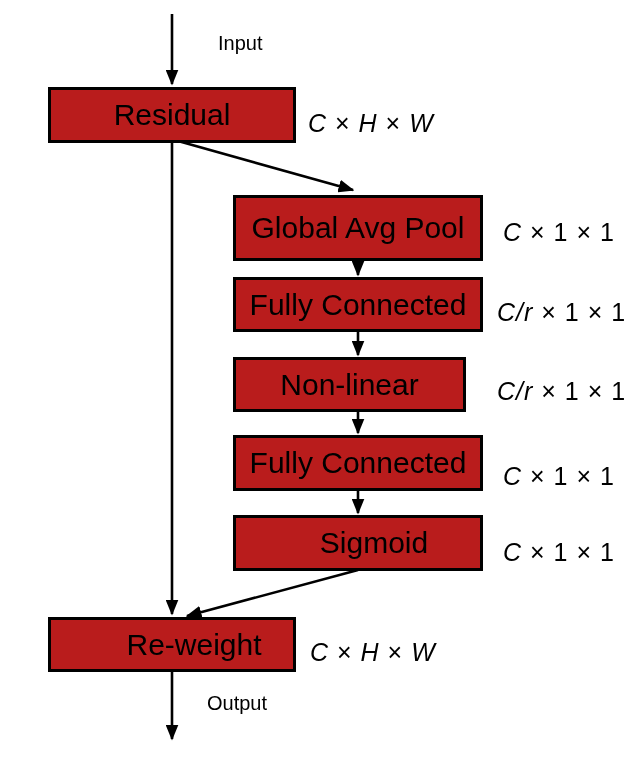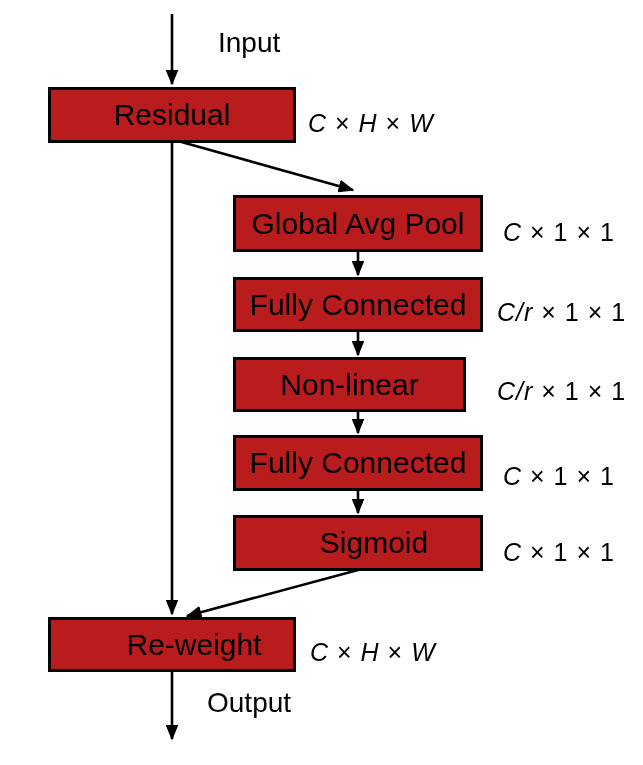--- a/index.html
+++ b/index.html
@@ -33,21 +33,21 @@
     background: #b91c1c;
     display: flex;
     align-items: center;
     justify-content: center;
     font-size: 30px;
     color: #000000;
     white-space: nowrap;
   }
   .flowlabel {
     position: absolute;
-    font-size: 28px;
+    font-size: 20px;
     line-height: 34px;
     color: #000000;
     white-space: nowrap;
   }
   .dim {
     position: absolute;
     font-size: 25px;
     line-height: 30px;
     letter-spacing: 1px;
     color: #000000;
@@ -79,21 +79,21 @@
     <line x1="172" y1="671" x2="172" y2="739" marker-end="url(#ah)"></line>
   </svg>
 
   <div class="flowlabel" style="left:218px; top:26px;">Input</div>
 
   <div class="box" style="left:48px; top:87px; width:248px; height:56px;">
     <span>Residual</span>
   </div>
   <div class="dim" style="left:308px; top:108px;"><span class="it">C</span><span> × </span><span class="it">H</span><span> × </span><span class="it">W</span></div>
 
-  <div class="box" style="left:233px; top:195px; width:250px; height:57px;justify-content:center;">
+  <div class="box" style="left:233px; top:195px; width:250px; height:66px;justify-content:center;">
     <span>Global Avg Pool</span>
   </div>
   <div class="dim" style="left:503px; top:217px;"><span class="it">C</span><span> × 1 × 1</span></div>
 
   <div class="box" style="left:233px; top:277px; width:250px; height:55px;">
     <span>Fully Connected</span>
   </div>
   <div class="dim" style="left:497px; top:297px;"><span class="it">C/r</span><span> × 1 × 1</span></div>
 
   <div class="box" style="left:233px; top:357px; width:233px; height:55px;">

